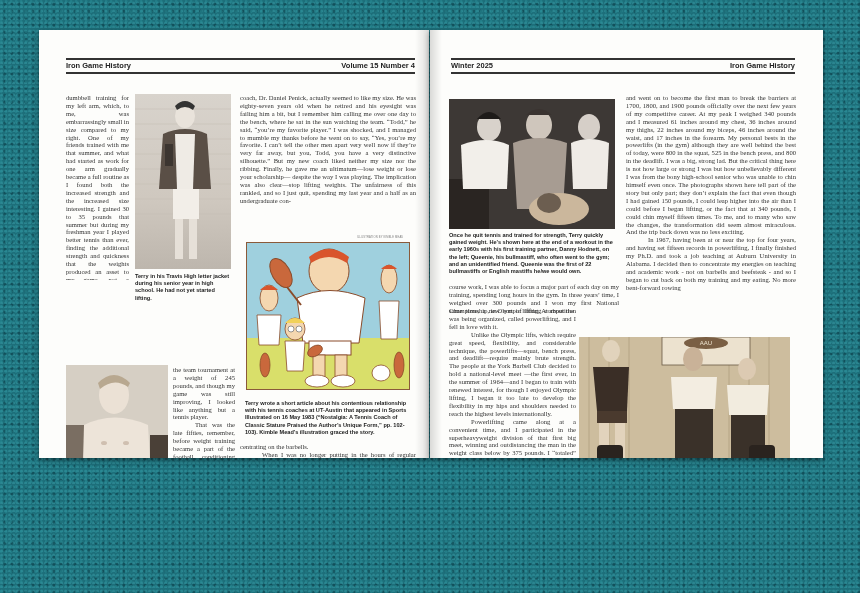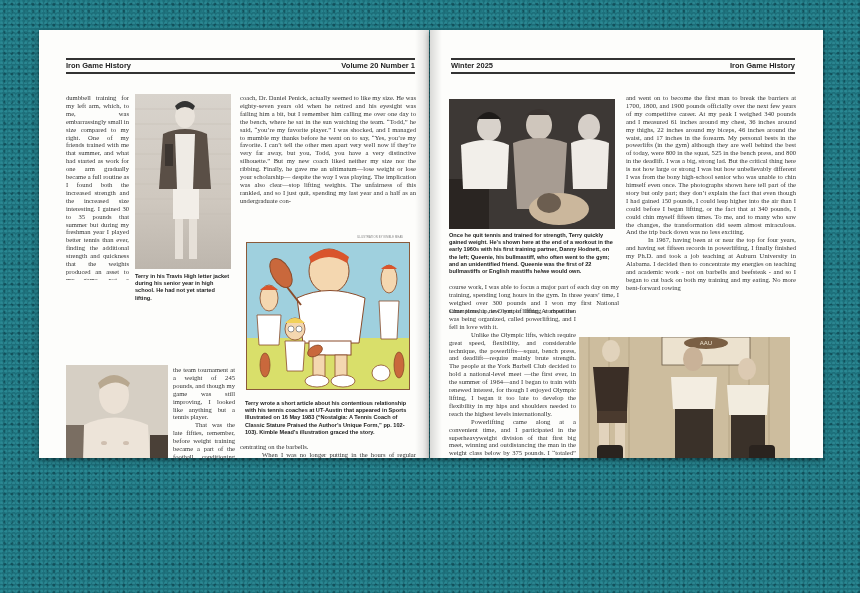--- a/index.html
+++ b/index.html
@@ -27,21 +27,21 @@
   .credit{position:absolute;font-family:"Liberation Sans",sans-serif;font-size:2.6px;color:#777;letter-spacing:.2px;}
   .indent{text-indent:22px;display:block;}
 </style>
 </head>
 <body>
 
 <div class="page left">
   <div class="gutter-l"></div>
   <div class="runhead">
     <span>Iron Game History</span>
-    <span>Volume 20  Number 1</span>
+    <span>Volume 15  Number 4</span>
   </div>
 
   <div class="txt" style="left:27px;top:64px;width:63px;height:186px;overflow:hidden;">dumbbell training for my left arm, which, to me, was embarrassingly small in size compared to my right. One of my friends trained with me that summer, and what had started as work for one arm gradually became a full routine as I found both the increased strength and the increased size interesting. I gained 30 to 35 pounds that summer but during my freshman year I played better tennis than ever, finding the additional strength and quickness that the weights produced an asset to my game, not a hindrance. I lettered my sophomore year and continued to lift and get bigger, reaching 230 or so that spring. In the fall of my junior year I won</div>
 
   <div class="photo" style="left:96px;top:64px;width:96px;height:175px;background:linear-gradient(180deg,#d8d3cc 0%,#cfc8bf 60%,#bdb6ad 100%);">
     <svg width="96" height="175" viewBox="0 0 96 175">
       <g stroke="#c8c0b6" stroke-width="0.6">
         <line x1="0" y1="15" x2="96" y2="15"></line>
           <line x1="0" y1="30" x2="96" y2="30"></line>
           <line x1="0" y1="45" x2="96" y2="45"></line>

